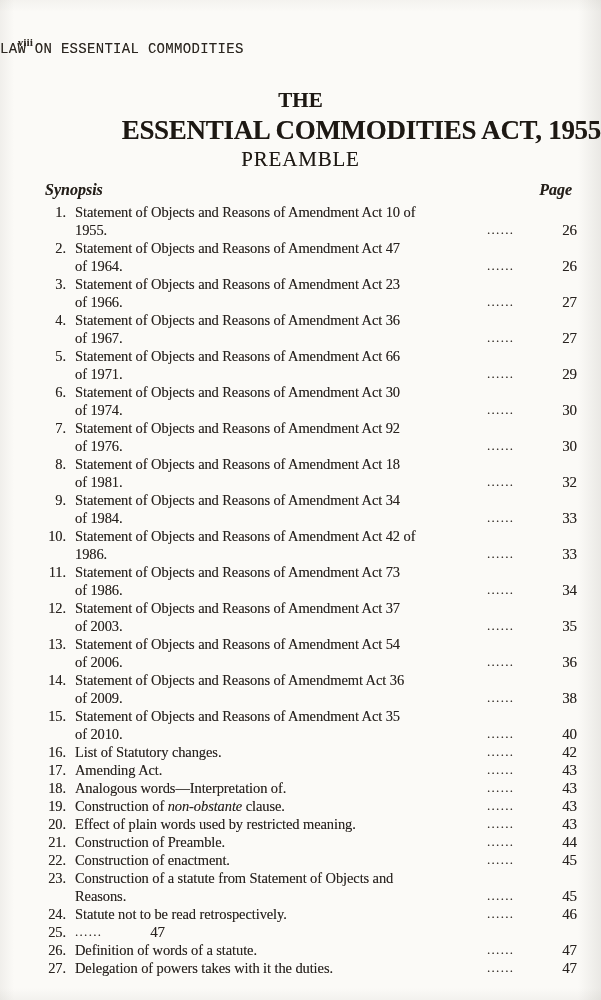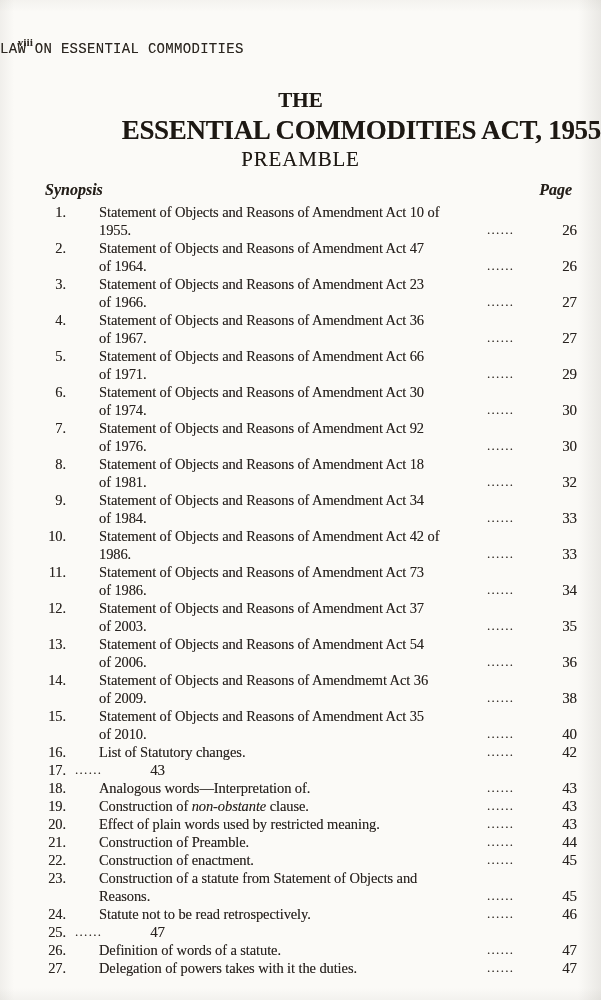--- a/index.html
+++ b/index.html
@@ -44,21 +44,21 @@
   .synopsis-list {
     position: absolute; top: 203px; left: 18px; right: 24px;
     font-size: 14.5px; line-height: 18px; letter-spacing: -0.1px;
     color: #282320;
   }
   .toc-row { display: flex; align-items: flex-end; }
   .col-num {
     flex: 0 0 57px; text-align: right; padding-right: 9px;
     align-self: flex-start;
   }
-  .col-text { flex: 1 1 auto; white-space: pre-line; margin-left: 24px; }
+  .col-text { flex: 1 1 auto; white-space: pre-line; }
   .col-dots {
     flex: 0 0 46px; font-size: 13px; letter-spacing: 1.3px;
     color: #3a342e; line-height: 18px;
   }
   .col-page { flex: 0 0 44px; text-align: right; font-size: 15px; }
   .italic { font-style: italic; }
 </style>
 </head>
 <body>
 
@@ -186,20 +186,21 @@
         <span class="col-page">40</span>
       </div>
       <div class="toc-row">
         <span class="col-num">16.</span>
         <span class="col-text"><span>List of Statutory changes.</span><span class="italic"></span><span></span></span>
         <span class="col-dots">......</span>
         <span class="col-page">42</span>
       </div>
       <div class="toc-row">
         <span class="col-num">17.</span>
+        <span class="col-text"><span>Amending Act.</span><span class="italic"></span><span></span></span>
         <span class="col-dots">......</span>
         <span class="col-page">43</span>
       </div>
       <div class="toc-row">
         <span class="col-num">18.</span>
         <span class="col-text"><span>Analogous words—Interpretation of.</span><span class="italic"></span><span></span></span>
         <span class="col-dots">......</span>
         <span class="col-page">43</span>
       </div>
       <div class="toc-row">

